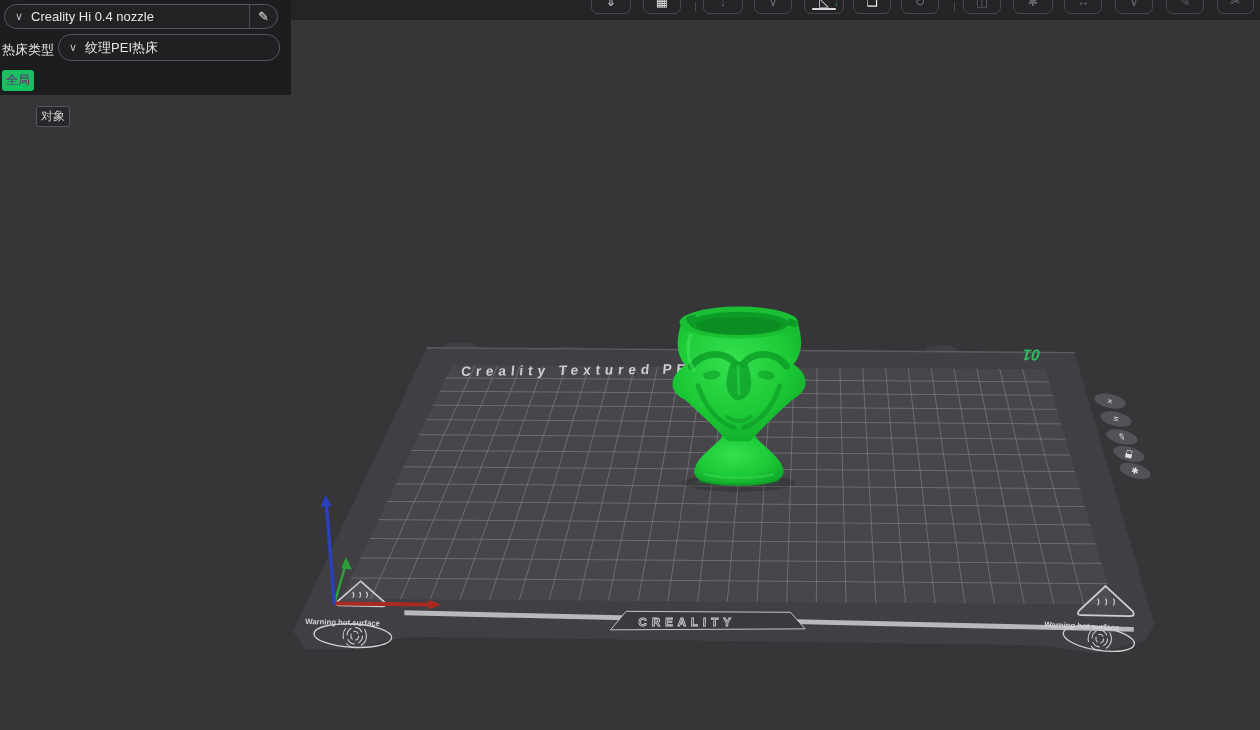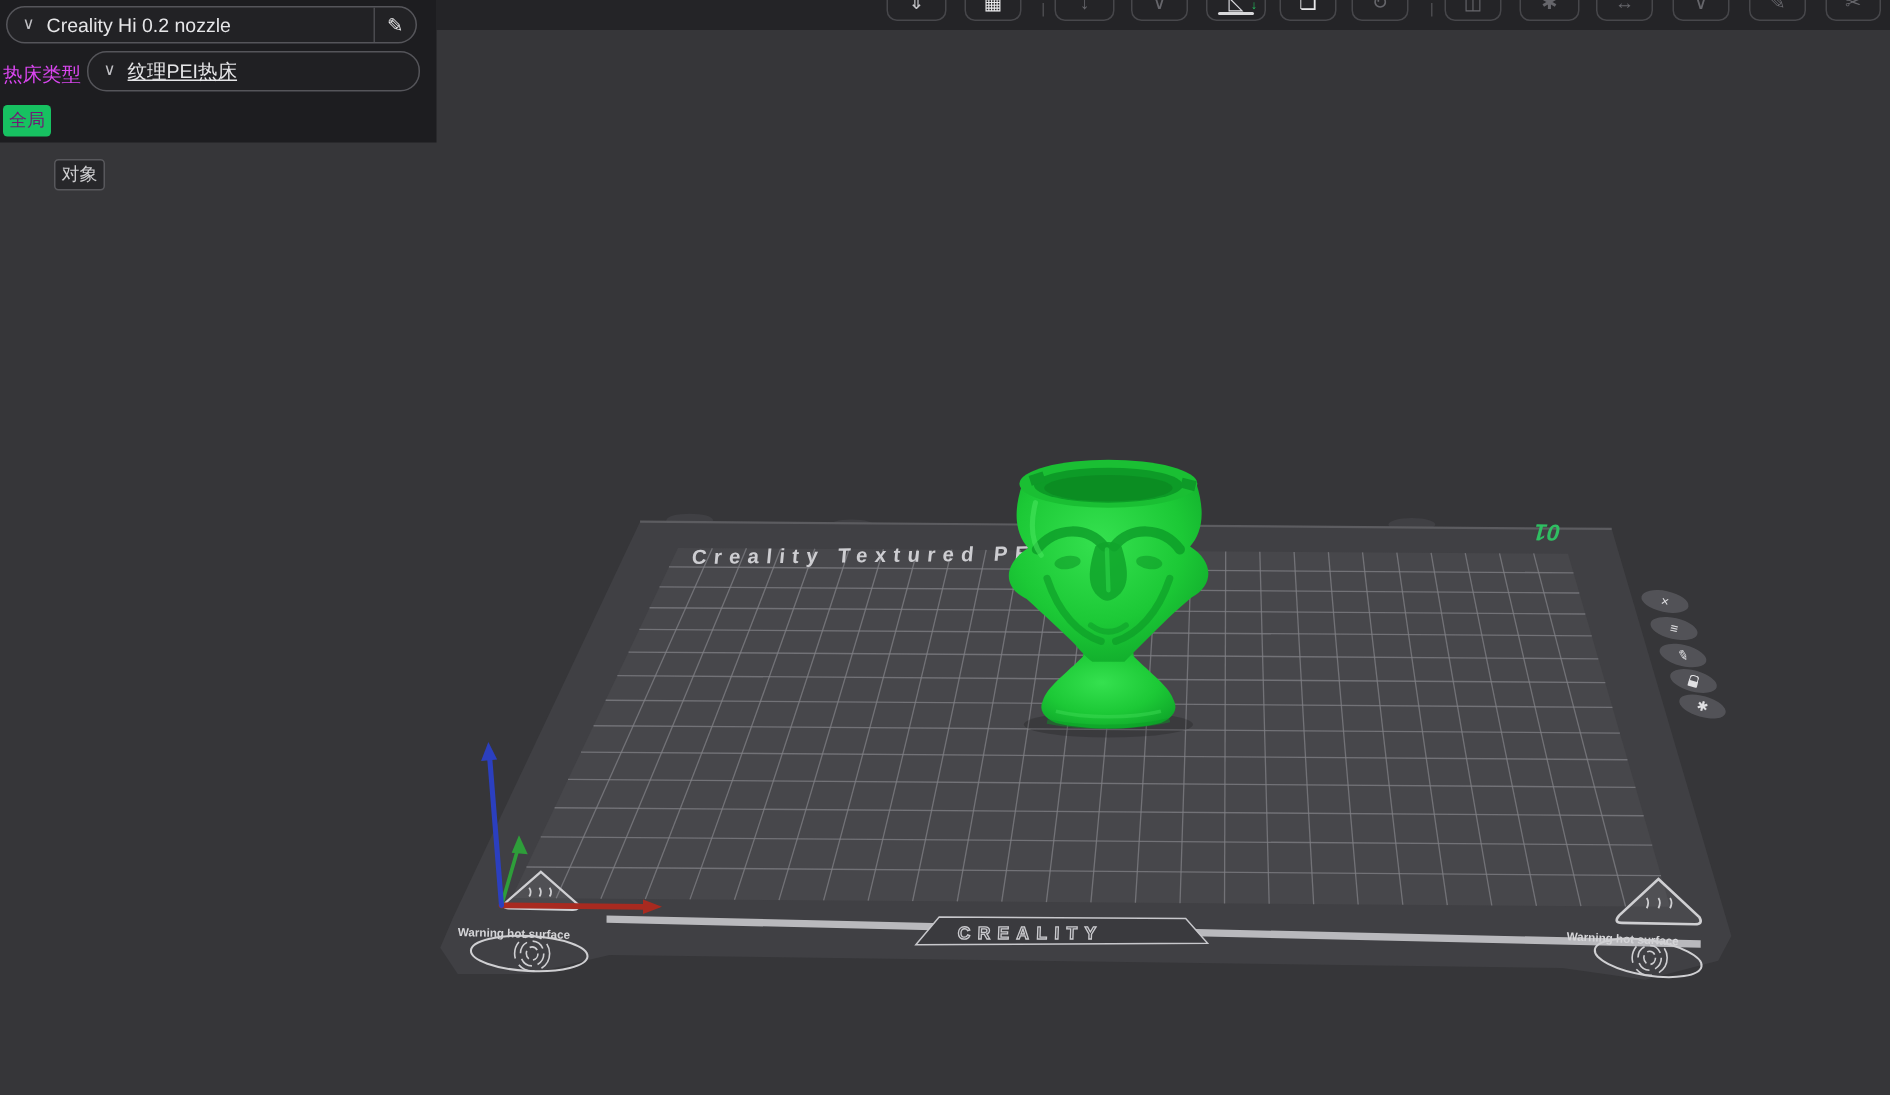--- a/index.html
+++ b/index.html
@@ -29,25 +29,25 @@
   #printer-combo{position:absolute;left:4px;top:4px;width:274px;height:25px;
     border:1px solid #55555a;border-radius:13px;background:#222225;
     display:flex;align-items:center;box-sizing:border-box;}
   .chev{color:#bfbfc3;font-size:11px;margin:0 8px 0 10px;line-height:1;}
   #printer-combo .combo-label{font-size:13px;color:#e6e6e8;flex:1;
     white-space:nowrap;overflow:hidden;}
   #printer-combo .divider{width:1px;height:100%;background:#4a4a4f;}
   #printer-edit{width:27px;height:100%;display:flex;align-items:center;
     justify-content:center;color:#e8e8ea;font-size:13px;cursor:pointer;}
   #bed-row{position:absolute;left:0;top:34px;width:291px;height:28px;}
-  #bed-label{position:absolute;left:2px;top:7px;font-size:13px;color:#d946ef;}
+  #bed-label{position:absolute;left:2px;top:7px;font-size:13px;color:#e5e5e5;}
   #bed-combo{position:absolute;left:58px;top:0;width:222px;height:27px;
     border:1px solid #55555a;border-radius:13px;background:#202023;
     display:flex;align-items:center;box-sizing:border-box;}
-  #bed-combo .combo-label{font-size:13px;color:#e6e6e8;text-decoration:underline;}
+  #bed-combo .combo-label{font-size:13px;color:#e6e6e8;}
   #tabs{position:absolute;left:2px;top:70px;display:flex;gap:2px;}
   .tab{height:21px;min-width:31px;display:flex;align-items:center;
     justify-content:center;font-size:12px;border-radius:3px;
     padding:0 4px;box-sizing:border-box;cursor:pointer;}
   .tab-active{background:#17C161;color:#701a75;}
   .tab-inactive{background:#27272a;color:#cfcfd1;border:1px solid #58585c;margin-top:36px;}
 
   
   .plate-btn{position:absolute;width:32px;height:14px;border-radius:50%;
     background:rgba(118,118,124,.45);color:#e0e0e3;display:flex;
@@ -261,21 +261,21 @@
         </span>
       </div>
       <div class="plate-btn" style="left: 1119px; top: 464px; transform: rotate(16deg);">
         <span>✱</span>
       </div>
     </div>
 
   <div id="left-panel">
     <div id="printer-combo">
       <span class="chev">∨</span>
-      <span class="combo-label">Creality Hi 0.2 nozzle</span>
+      <span class="combo-label">Creality Hi 0.4 nozzle</span>
       <span class="divider"></span>
       <span id="printer-edit">
         <span>✎</span>
       </span>
     </div>
     <div id="bed-row">
       <span id="bed-label">热床类型</span>
       <div id="bed-combo">
         <span class="chev">∨</span>
         <span class="combo-label">纹理PEI热床</span>

